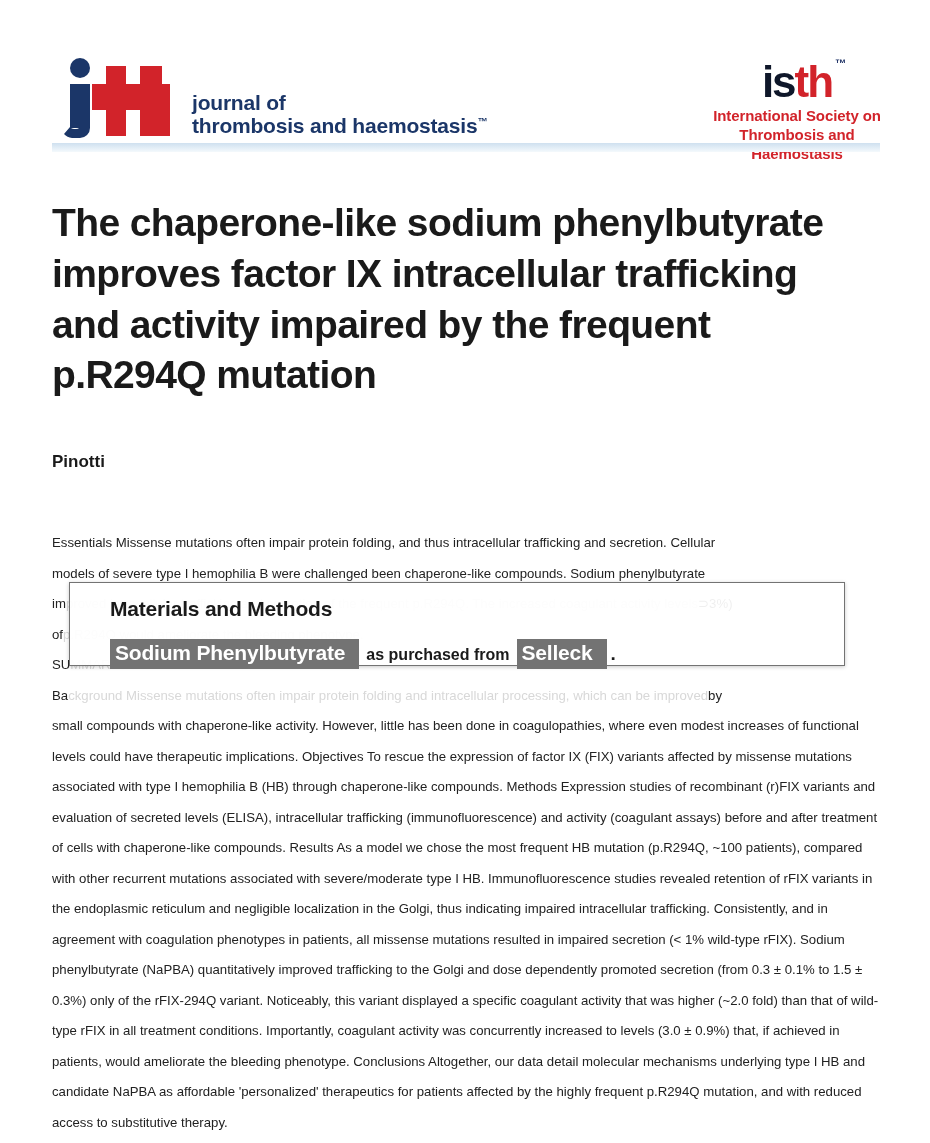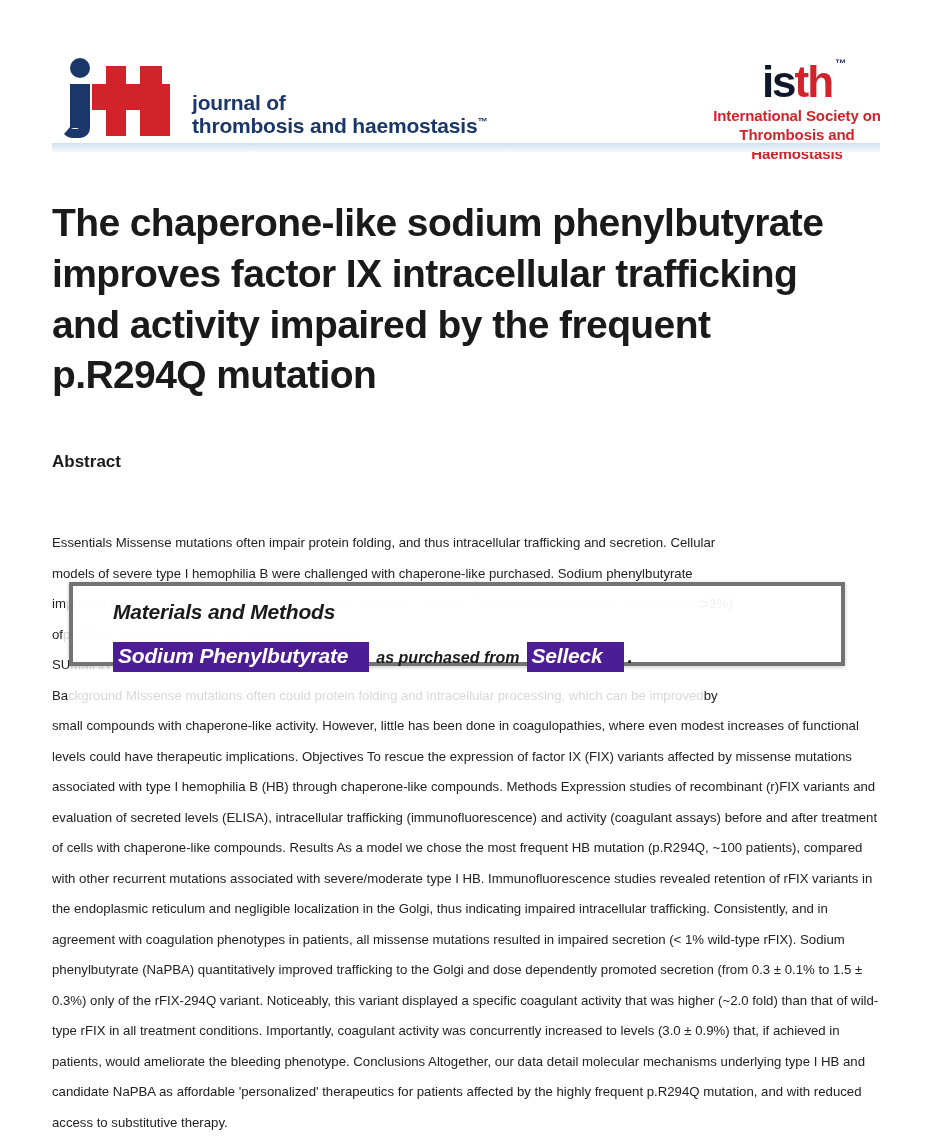--- a/index.html
+++ b/index.html
@@ -160,50 +160,49 @@
   .faded { color: #d8d8d8; }
 
   
   .overlay-panel {
     position: absolute;
     left: 69px;
     top: 582px;
     width: 776px;
     height: 84px;
     background: rgba(255,255,255,0.93);
-    border: 4px solid #737373;
+    border: 1px solid #737373;
     box-shadow: 0 1px 4px rgba(0,0,0,0.22);
     box-sizing: border-box;
-    font-style: italic;
   }
   .overlay-heading {
     position: absolute;
     left: 40px;
     top: 14px;
     font-size: 21px;
     font-weight: bold;
     color: #1a1a1a;
     letter-spacing: -0.2px;
     white-space: nowrap;
   }
   .overlay-line {
     position: absolute;
     left: 40px;
     top: 56px;
     white-space: nowrap;
     display: flex;
     align-items: baseline;
   }
   .hl {
-    background: #4c1d95;
+    background: #737373;
     color: #ffffff;
     font-weight: bold;
     font-size: 21px;
     line-height: 1.28;
-    padding: 1px 21px 2px 5px;
+    padding: 1px 14px 2px 5px;
     letter-spacing: -0.2px;
     display: inline-block;
   }
   .mid {
     font-size: 16px;
     font-weight: bold;
     color: #1a1a1a;
     padding: 0 7px;
     white-space: pre;
   }
@@ -251,29 +250,29 @@
         <div>Thrombosis and Haemostasis</div>
       </div>
     </div>
 
     <div class="masthead-rule"></div>
   </div>
 
   <h1 class="article-title">The chaperone-like sodium phenylbutyrate improves factor IX intracellular trafficking and activity impaired by the frequent p.R294Q mutation</h1>
 
 
-  <div class="section-heading">Abstract</div>
+  <div class="section-heading">Pinotti</div>
 
   <div class="abstract">
     <p>Essentials Missense mutations often impair protein folding, and thus intracellular trafficking and secretion. Cellular</p>
-    <p>models of severe type I hemophilia B were challenged with chaperone-like purchased. Sodium phenylbutyrate</p>
+    <p>models of severe type I hemophilia B were challenged been chaperone-like compounds. Sodium phenylbutyrate</p>
     <p><span>im</span><span class="faded">proved intracellular trafficking and secretion of the frequent p.R294Q. The increased coagulant activity levels</span><span>⊃3%)</span></p>
     <p><span>of</span><span class="faded">p.R294Q would ameliorate the bleeding phenotype.</span></p>
     <p><span>SU</span><span class="faded">MMARY</span></p>
-    <p><span>Ba</span><span class="faded">ckground Missense mutations often could protein folding and intracellular processing, which can be improved</span><span>by</span></p>
+    <p><span>Ba</span><span class="faded">ckground Missense mutations often impair protein folding and intracellular processing, which can be improved</span><span>by</span></p>
     <p>small compounds with chaperone-like activity. However, little has been done in coagulopathies, where even modest increases of functional levels could have therapeutic implications. Objectives To rescue the expression of factor IX (FIX) variants affected by missense mutations associated with type I hemophilia B (HB) through chaperone-like compounds. Methods Expression studies of recombinant (r)FIX variants and evaluation of secreted levels (ELISA), intracellular trafficking (immunofluorescence) and activity (coagulant assays) before and after treatment of cells with chaperone-like compounds. Results As a model we chose the most frequent HB mutation (p.R294Q, ~100 patients), compared with other recurrent mutations associated with severe/moderate type I HB. Immunofluorescence studies revealed retention of rFIX variants in the endoplasmic reticulum and negligible localization in the Golgi, thus indicating impaired intracellular trafficking. Consistently, and in agreement with coagulation phenotypes in patients, all missense mutations resulted in impaired secretion (&lt; 1% wild-type rFIX). Sodium phenylbutyrate (NaPBA) quantitatively improved trafficking to the Golgi and dose dependently promoted secretion (from 0.3 ± 0.1% to 1.5 ± 0.3%) only of the rFIX-294Q variant. Noticeably, this variant displayed a specific coagulant activity that was higher (~2.0 fold) than that of wild-type rFIX in all treatment conditions. Importantly, coagulant activity was concurrently increased to levels (3.0 ± 0.9%) that, if achieved in patients, would ameliorate the bleeding phenotype. Conclusions Altogether, our data detail molecular mechanisms underlying type I HB and candidate NaPBA as affordable 'personalized' therapeutics for patients affected by the highly frequent p.R294Q mutation, and with reduced access to substitutive therapy.</p>
   </div>
 
   <div class="overlay-panel">
     <div class="overlay-heading">Materials and Methods</div>
     <div class="overlay-line">
       <span class="hl">Sodium Phenylbutyrate</span>
       <span class="mid">as purchased from</span>
       <span class="hl">Selleck</span>
       <span class="period">.</span>

